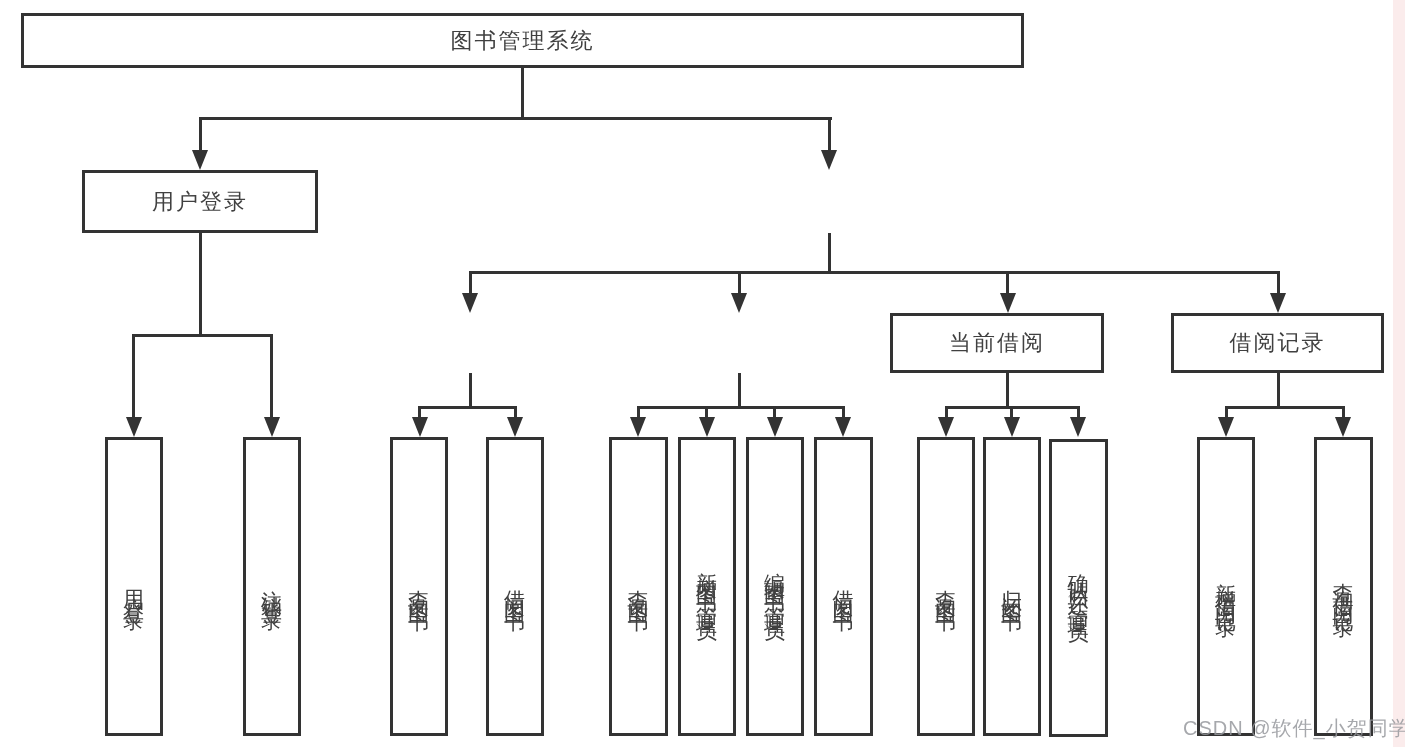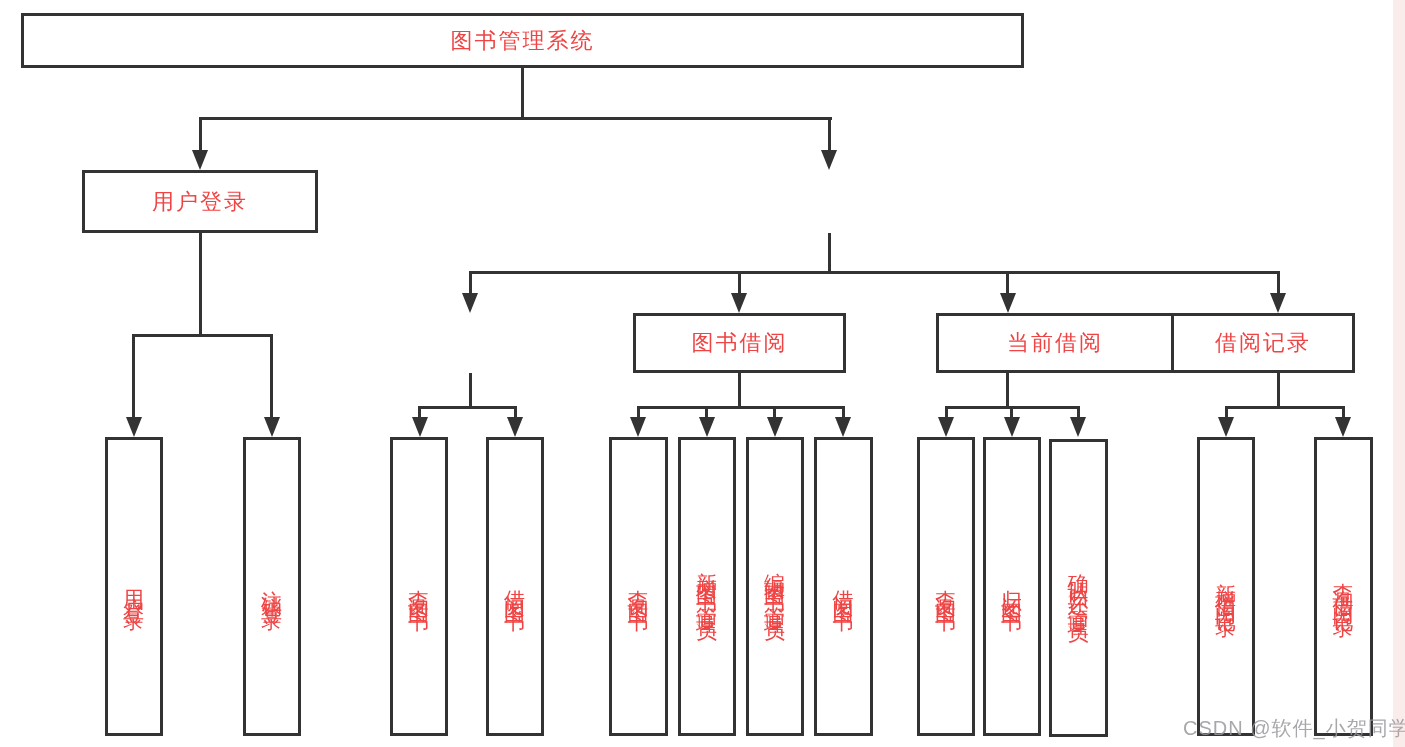--- a/index.html
+++ b/index.html
@@ -8,21 +8,21 @@
     background:#ffffff;
     font-family:"Liberation Sans",sans-serif;
     position:relative;overflow:hidden;
   }
   .stage{position:absolute;left:0;top:0;width:1405px;height:747px;background:#fff;}
   
   .box{
     position:absolute;background:#fff;
     border:3px solid #333333;box-sizing:border-box;
     display:flex;align-items:center;justify-content:center;
-    color:#ef4444;
+    color:#404040;
   }
   .hbox{font-size:22px;letter-spacing:2px;white-space:nowrap;}
   .vbox .vtxt{
     writing-mode:vertical-lr;text-orientation:mixed;
     font-size:21px;letter-spacing:7px;line-height:1;white-space:nowrap;
   }
   
   .vl,.hl{position:absolute;background:#333333;}
   .vl{width:3px;}
   .hl{height:3px;}
@@ -72,27 +72,24 @@
   <div class="hl" style="left:469px;top:271px;width:811px;"></div>
   <div class="vl" style="left:469px;top:271px;height:22px;"></div>
   <div class="ah" style="left:462px;top:293px;"></div>
   <div class="vl" style="left:738px;top:271px;height:22px;"></div>
   <div class="ah" style="left:731px;top:293px;"></div>
   <div class="vl" style="left:1006px;top:271px;height:22px;"></div>
   <div class="ah" style="left:1000px;top:293px;"></div>
   <div class="vl" style="left:1277px;top:271px;height:22px;"></div>
   <div class="ah" style="left:1270px;top:293px;"></div>
 
-  <div class="box hbox" style="left:633px;top:313px;width:213px;height:60px;">
-    <span>图书借阅</span>
-  </div>
-  <div class="box hbox" style="left:936px;top:313px;width:238px;height:60px;">
+  <div class="box hbox" style="left:890px;top:313px;width:214px;height:60px;">
     <span>当前借阅</span>
   </div>
-  <div class="box hbox" style="left:1171px;top:313px;width:184px;height:60px;">
+  <div class="box hbox" style="left:1171px;top:313px;width:213px;height:60px;">
     <span>借阅记录</span>
   </div>
 
   <div class="vl" style="left:469px;top:373px;height:36px;"></div>
   <div class="hl" style="left:418px;top:406px;width:99px;"></div>
   <div class="vl" style="left:418px;top:406px;height:11px;"></div>
   <div class="ah" style="left:412px;top:417px;"></div>
   <div class="vl" style="left:514px;top:406px;height:11px;"></div>
   <div class="ah" style="left:507px;top:417px;"></div>
 

